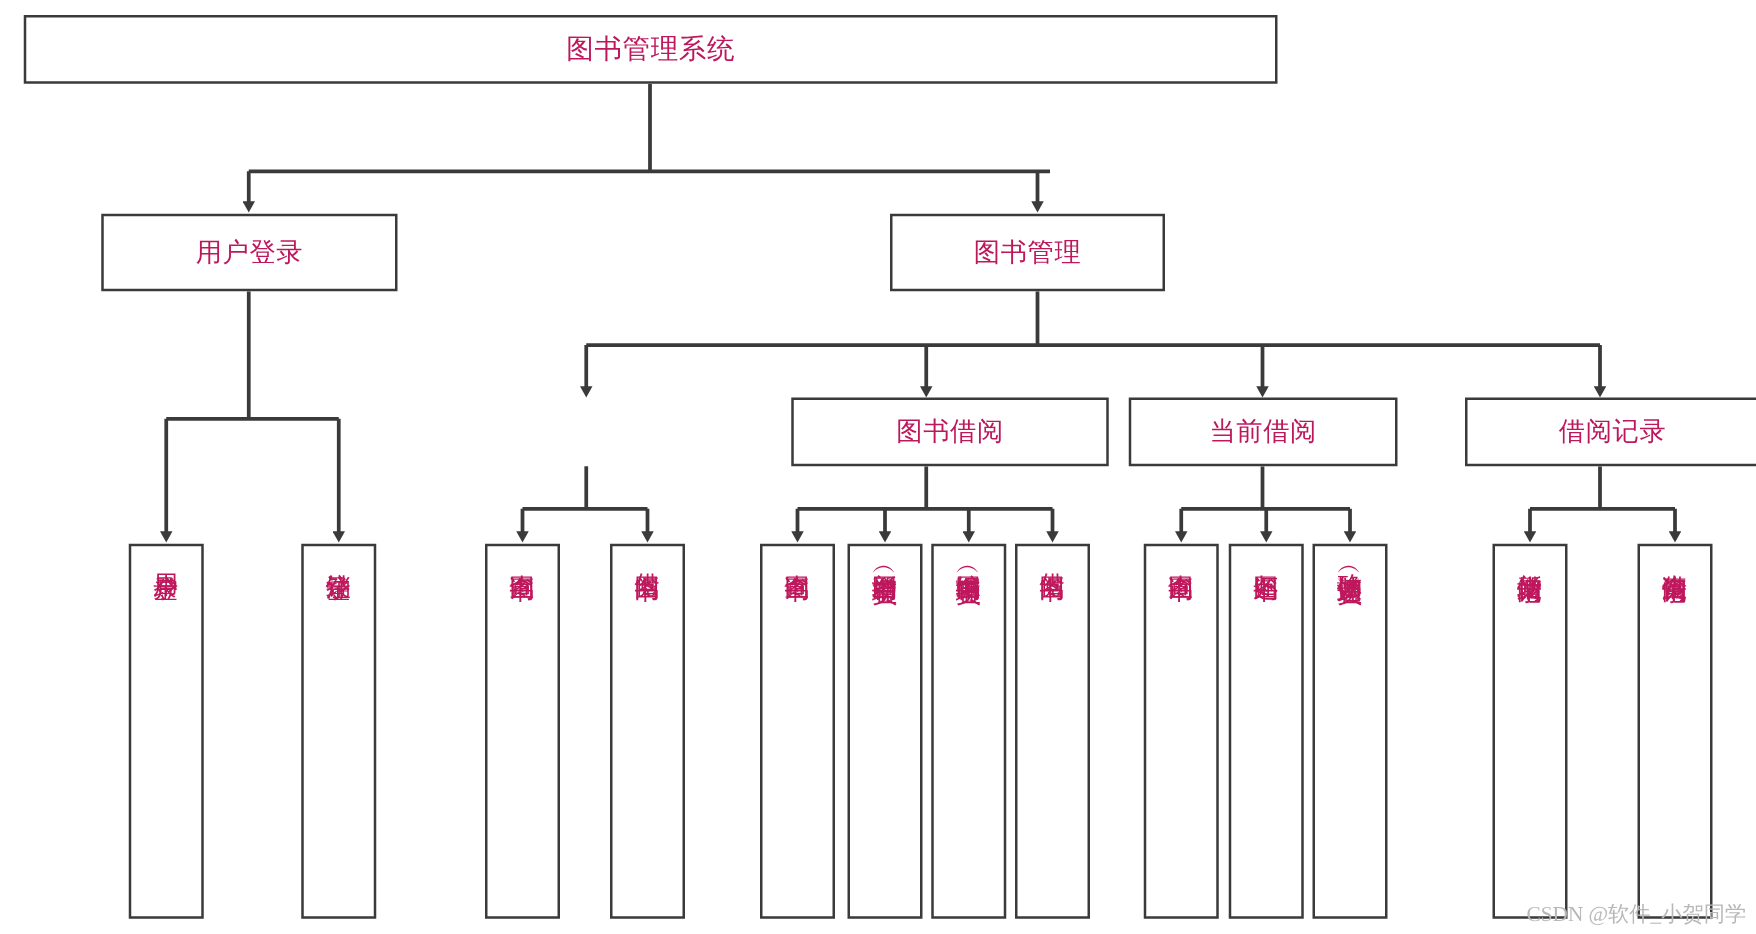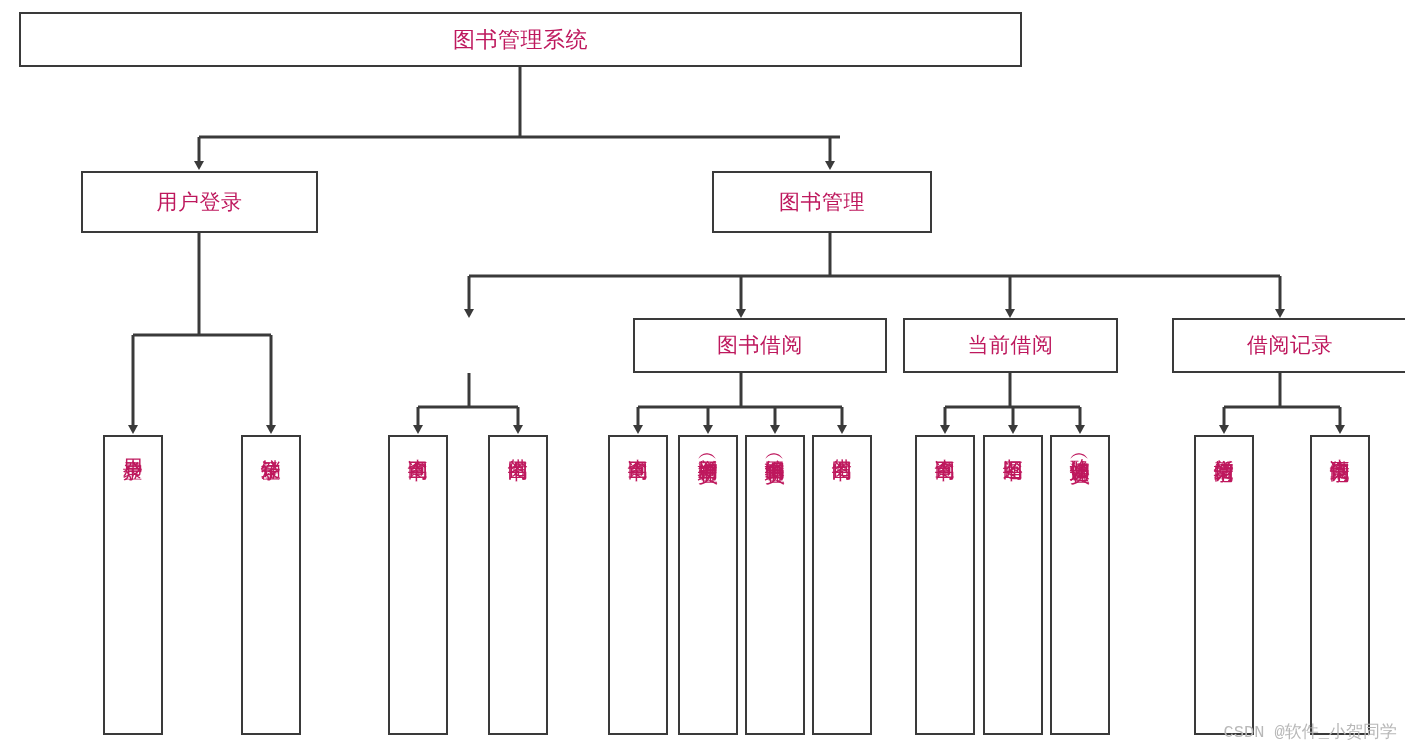--- a/index.html
+++ b/index.html
@@ -62,21 +62,21 @@
     letter-spacing: 1px;
     white-space: nowrap;
     display: block;
   }
   #watermark {
     position: absolute;
     right: 8px;
     bottom: 4px;
     font-size: 17px;
     color: #b8b8b8;
-    font-family: Liberation Mono, monospace;
+    font-family: Liberation Serif, serif;
     pointer-events: none;
     white-space: nowrap;
   }
 </style>
 </head>
 <body>
 
 <div id="diagram-root">
 
   <svg id="edges" viewBox="0 0 1405 747" xmlns="http://www.w3.org/2000/svg">

